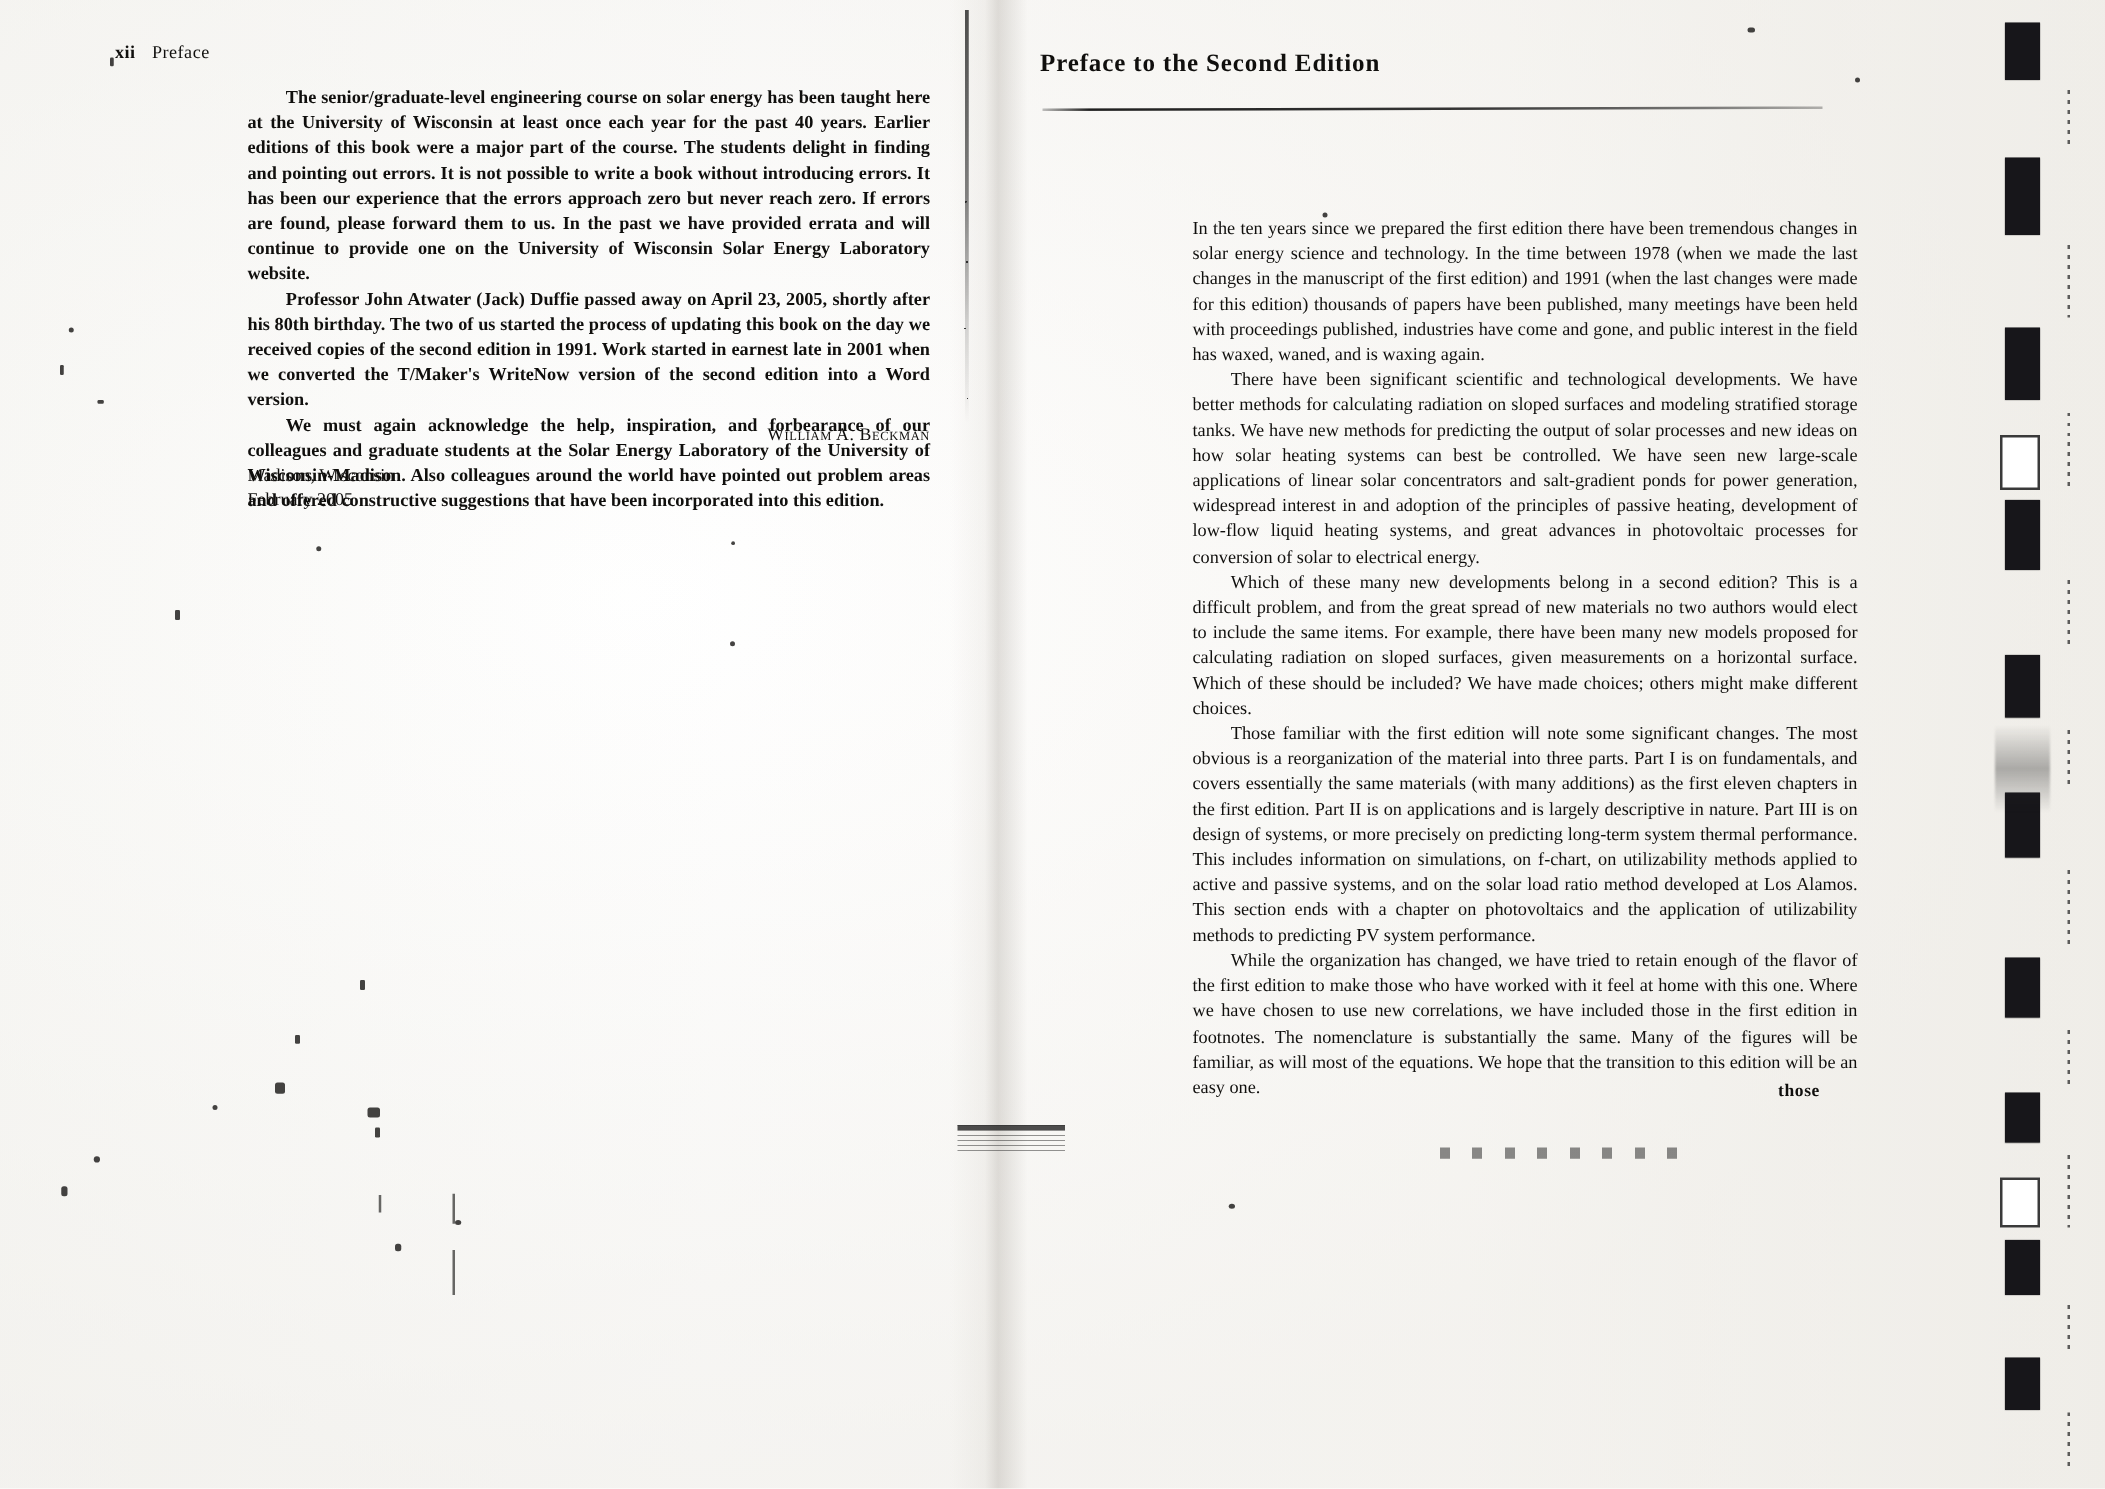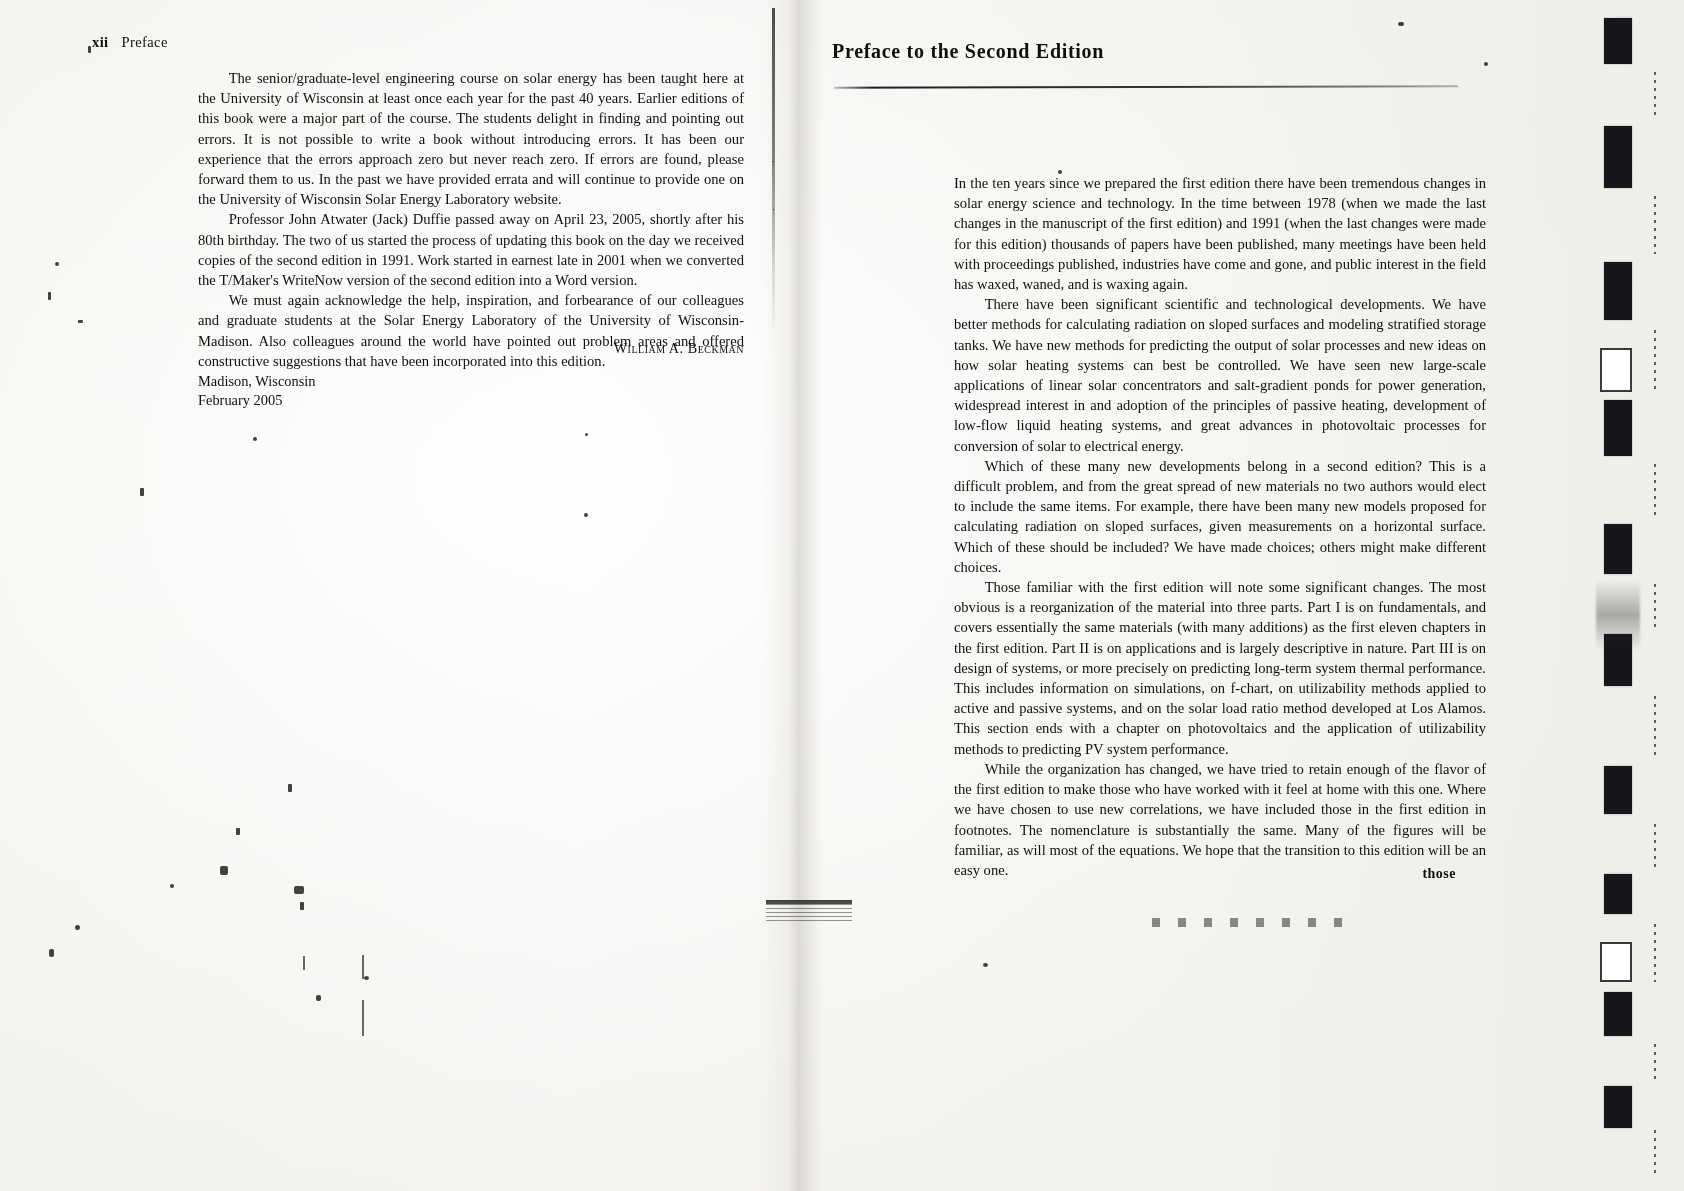--- a/index.html
+++ b/index.html
@@ -106,21 +106,21 @@
     text-align: justify;
     text-justify: inter-word;
     hyphens: manual;
   }
   .colbody p {
     margin: 0;
     text-indent: 2.1em;
   }
   .colbody p.noindent { text-indent: 0; }
 
-  #left-col  { left: 198px; top: 68px;  width: 546px; }
+  #left-col  { left: 198px; top: 68px;  width: 546px; font-weight: bold; }
   #right-col { left: 954px; top: 173px; width: 532px; }
 
   
   .chapter-title {
     position: absolute;
     left: 832px;
     top: 40px;
     font-size: 20px;
     font-weight: 700;
     letter-spacing: 0.7px;

